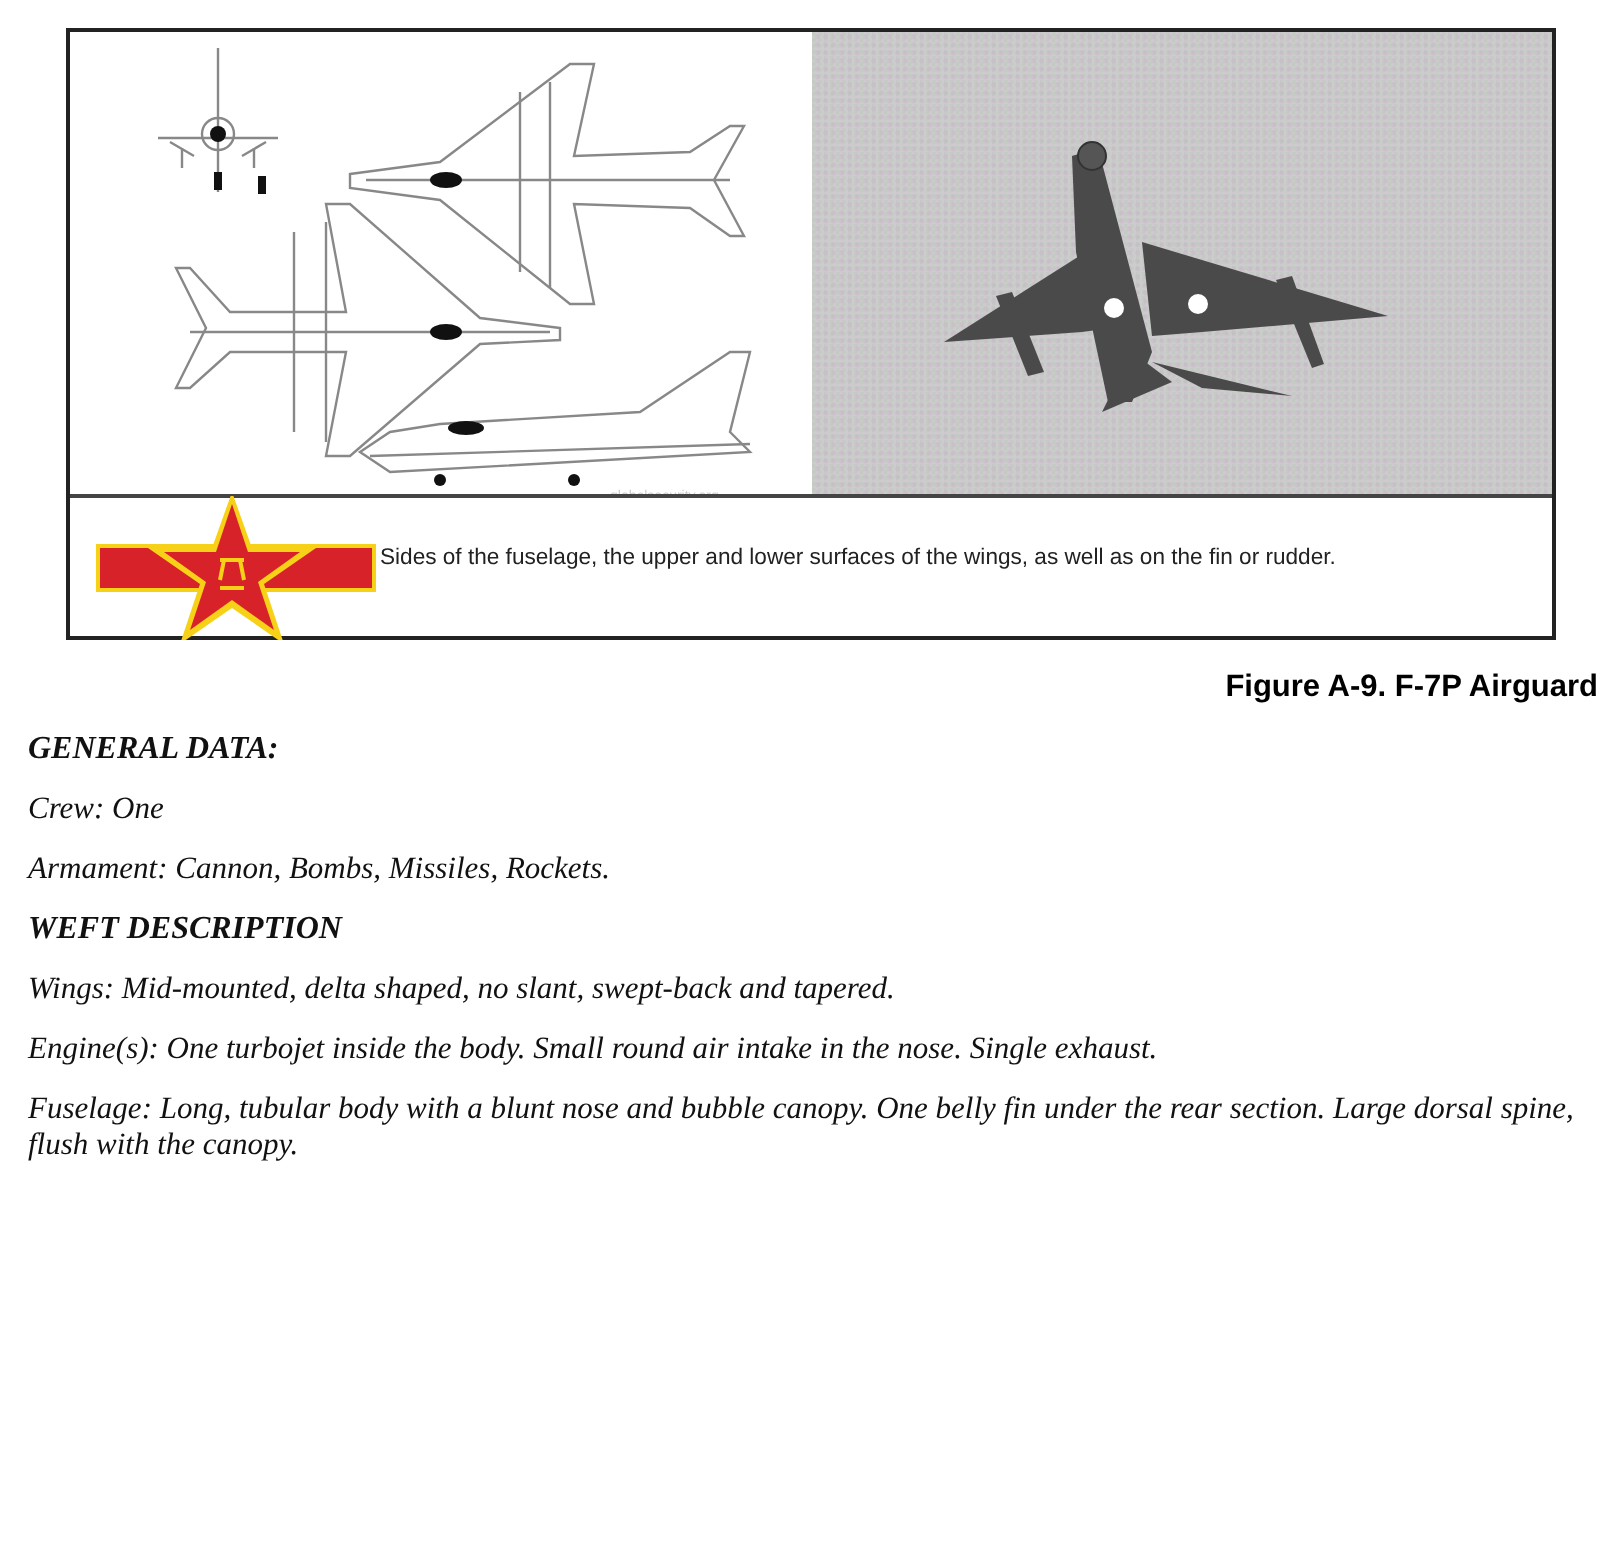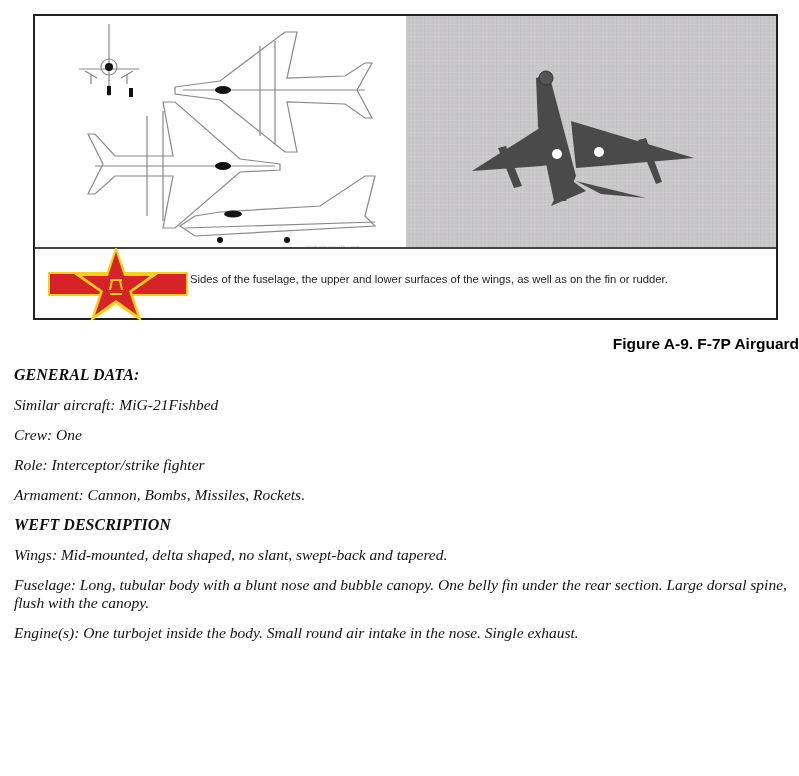--- a/index.html
+++ b/index.html
@@ -110,21 +110,19 @@
       </svg>
     </div>
     <div class="insignia-caption">Sides of the fuselage, the upper and lower surfaces of the wings, as well as on the fin or rudder.</div>
   </div>
 </div>
 
 <div class="fig-caption">Figure A-9. F-7P Airguard</div>
 
 <div class="body-text">
   <div class="heading">GENERAL DATA:</div>
-  <p>Similar aircraft: MiG-21Fishbed</p>
   <p>Crew: One</p>
-  <p>Role: Interceptor/strike fighter</p>
   <p>Armament: Cannon, Bombs, Missiles, Rockets.</p>
   <div class="heading">WEFT DESCRIPTION</div>
   <p>Wings: Mid-mounted, delta shaped, no slant, swept-back and tapered.</p>
+  <p>Engine(s): One turbojet inside the body. Small round air intake in the nose. Single exhaust.</p>
   <p>Fuselage: Long, tubular body with a blunt nose and bubble canopy. One belly fin under the rear section. Large dorsal spine, flush with the canopy.</p>
-  <p>Engine(s): One turbojet inside the body. Small round air intake in the nose. Single exhaust.</p>
 </div>
 
 </body></html>

